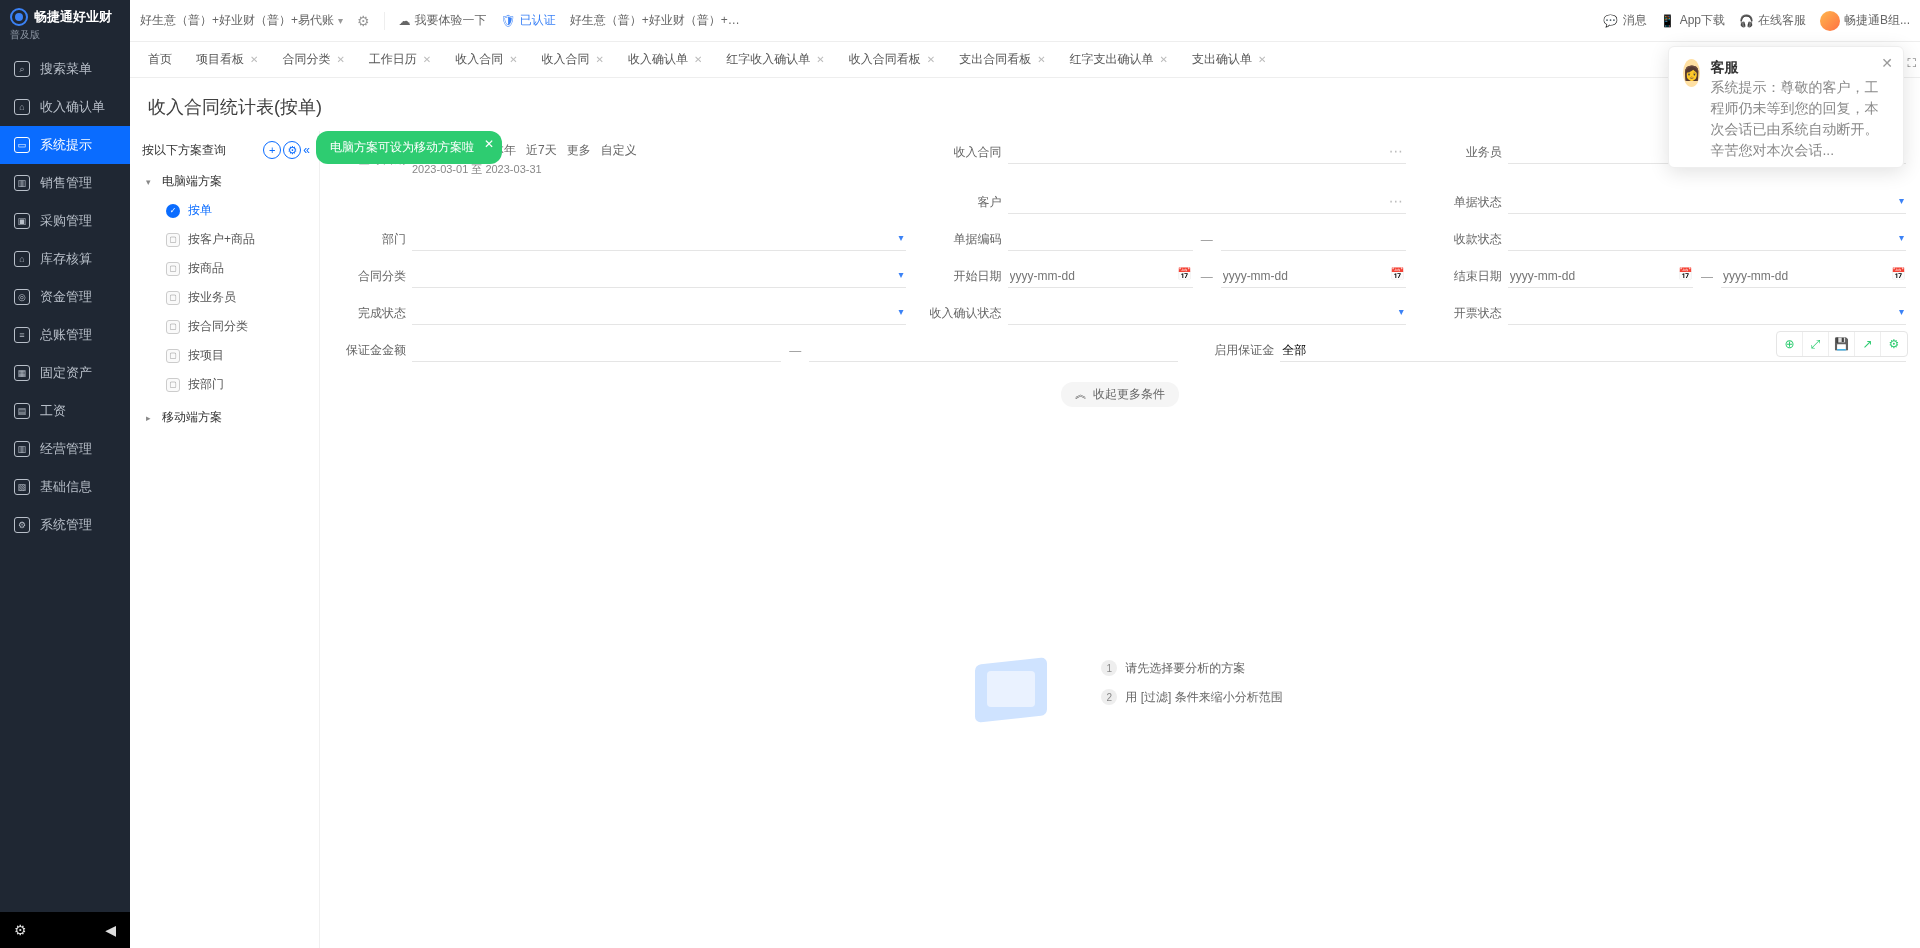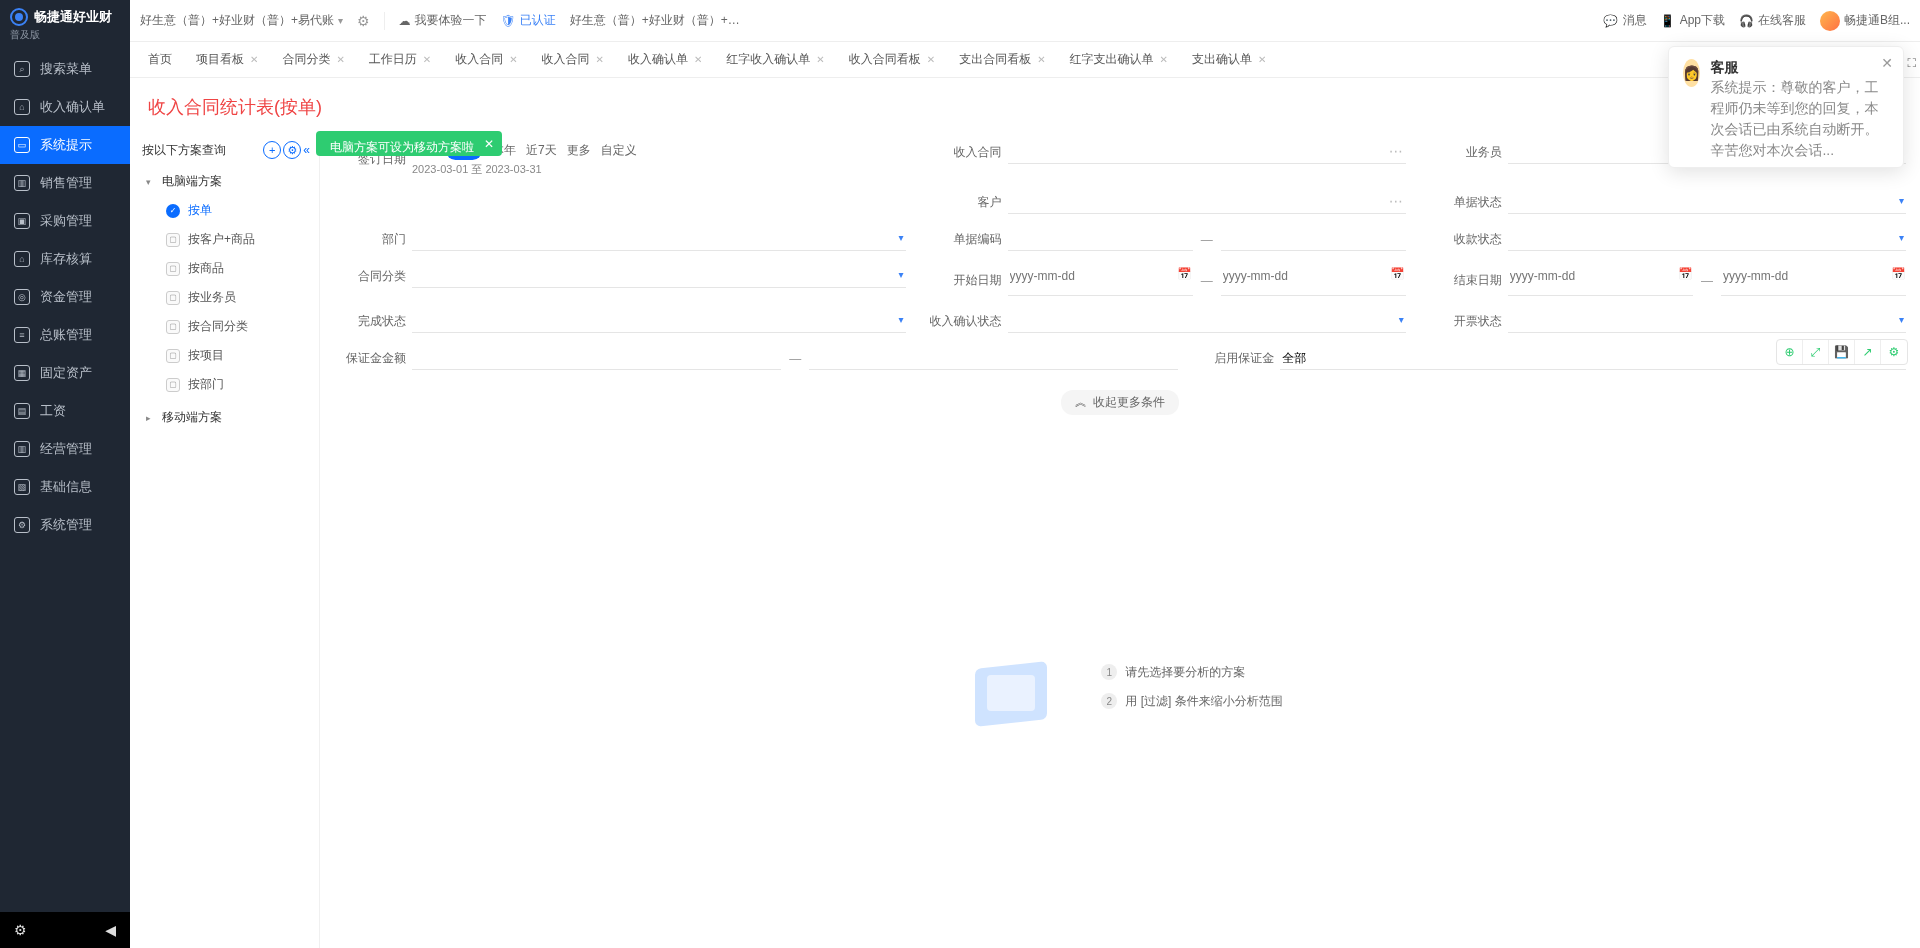--- a/index.html
+++ b/index.html
@@ -35,21 +35,21 @@
 .avatar{ width:20px;height:20px;border-radius:50%;background:linear-gradient(135deg,#ffb74d,#ff7043); }
 
 
 .tabs{ height:36px; border-bottom:1px solid #eee; display:flex; align-items:stretch; padding:0 6px; gap:0; font-size:12px; overflow:hidden; }
 .tab{ display:flex; align-items:center; padding:0 12px; color:#555; gap:6px; cursor:pointer; white-space:nowrap; }
 .tab .close{ color:#bbb; font-size:10px; }
 .tabs-close-all{ width:28px; display:flex;align-items:center;justify-content:center;color:#999; }
 
 
 .page-head{ padding:14px 18px 10px; display:flex; align-items:center; justify-content:space-between; }
-.page-title{ font-size:18px; color:#ef4444; }
+.page-title{ font-size:18px; color:#404040; }
 .page-head-actions{ display:flex; gap:8px; align-items:center; }
 .btn{ padding:5px 12px; border-radius:4px; font-size:12px; cursor:pointer; border:1px solid transparent; }
 .btn-primary{ background:#0a6cff; color:#fff; }
 .btn-outline{ background:#fff; color:#0a6cff; border-color:#0a6cff; }
 
 
 .body{ flex:1; display:flex; min-height:0; }
 .scheme-panel{ width:190px; border-right:1px solid #f0f0f0; padding:10px 6px; font-size:12px; position:relative; }
 .scheme-head{ display:flex; align-items:center; justify-content:space-between; padding:0 6px 8px; color:#333; }
 .scheme-head .tools{ display:flex; gap:2px; color:#0a6cff; align-items:center; }
@@ -58,21 +58,21 @@
 .tree{ padding-left:6px; }
 .tree-group{ margin-bottom:4px; }
 .tree-group-hdr{ display:flex;align-items:center;gap:6px;padding:6px 4px;color:#333; cursor:pointer; }
 .tree-caret{ font-size:9px; color:#888; width:10px; }
 .tree-item{ display:flex;align-items:center;gap:8px;padding:6px 4px 6px 24px; color:#555; cursor:pointer; }
 .tree-item .ticon{ width:14px;height:14px;border:1px solid #ccc;border-radius:3px;display:inline-flex;align-items:center;justify-content:center;font-size:8px;color:#999;background:#fafafa; }
 .tree-item.active{ color:#0a6cff; }
 .tree-item.active .ticon{ border:none; background:#0a6cff; color:#fff; border-radius:50%; }
 
 
-.hint-pop{ position:absolute; left:186px; top:0px; background:#2ecc71; color:#fff; padding:8px 28px 0 14px; border-radius:4px; font-size:12px; white-space:nowrap; z-index:20; }
+.hint-pop{ position:absolute; left:186px; top:0px; background:#2ecc71; color:#fff; padding:8px 28px 8px 14px; border-radius:12px; font-size:12px; white-space:nowrap; z-index:20; }
 .hint-pop:before{ content:""; position:absolute; left:-6px; top:12px; border:6px solid transparent; border-right-color:#2ecc71; }
 .hint-pop .x{ position:absolute; right:8px; top:6px; cursor:pointer; }
 
 
 .filter-area{ flex:1; display:flex; flex-direction:column; min-width:0; }
 .filters{ padding:10px 14px 4px; position:relative; }
 .row{ display:flex; gap:24px; margin-bottom:14px; align-items:flex-start; }
 .field{ display:flex; align-items:center; gap:6px; flex:1; min-width:0; }
 .field .lbl{ width:72px; text-align:right; color:#666; font-size:12px; flex-shrink:0; }
 .field .ctrl{ flex:1; min-width:0; position:relative; }
@@ -80,21 +80,21 @@
 .sel-caret{ position:absolute; right:2px; top:4px; color:#3b82f6; font-size:10px; }
 .more-dots{ position:absolute; right:2px; top:2px; color:#bbb; font-size:14px; letter-spacing:1px; }
 .sign-date{ display:flex; flex-direction:column; gap:2px; }
 .date-tabs{ display:flex; gap:10px; align-items:center; font-size:12px; color:#666; }
 .date-tabs .dt{ cursor:pointer; }
 .date-tabs .dt.on{ background:#0a6cff;color:#fff;padding:1px 6px;border-radius:10px; }
 .date-range{ font-size:11px; color:#888; }
 .pair{ display:flex; align-items:center; gap:8px; flex:1; }
 .pair .dash{ color:#999; }
 .date-input{ position:relative; flex:1; }
-.date-input input{ width:100%; border:none;border-bottom:1px solid #e5e5e5;padding:4px 18px 12px 2px;font-size:12px;color:#aaa; outline:none; }
+.date-input input{ width:100%; border:none;border-bottom:1px solid #e5e5e5;padding:4px 18px 4px 2px;font-size:12px;color:#aaa; outline:none; }
 .date-input .cal{ position:absolute;right:0;top:2px;color:#3b82f6;font-size:12px; }
 
 .collapse-bar{ text-align:center; padding:6px; }
 .collapse-btn{ display:inline-flex;align-items:center;gap:6px;background:#f5f5f5;border-radius:12px;padding:4px 14px;color:#666;font-size:12px;cursor:pointer; }
 
 
 .mini-toolbar{ position:absolute; right:12px; bottom:60px; display:flex; border:1px solid #e5e5e5; border-radius:4px; background:#fff; }
 .mini-toolbar span{ width:26px;height:24px;display:flex;align-items:center;justify-content:center;color:#2ecc71;border-right:1px solid #eee;font-size:12px;cursor:pointer; }
 .mini-toolbar span:last-child{ border-right:none; }
 

